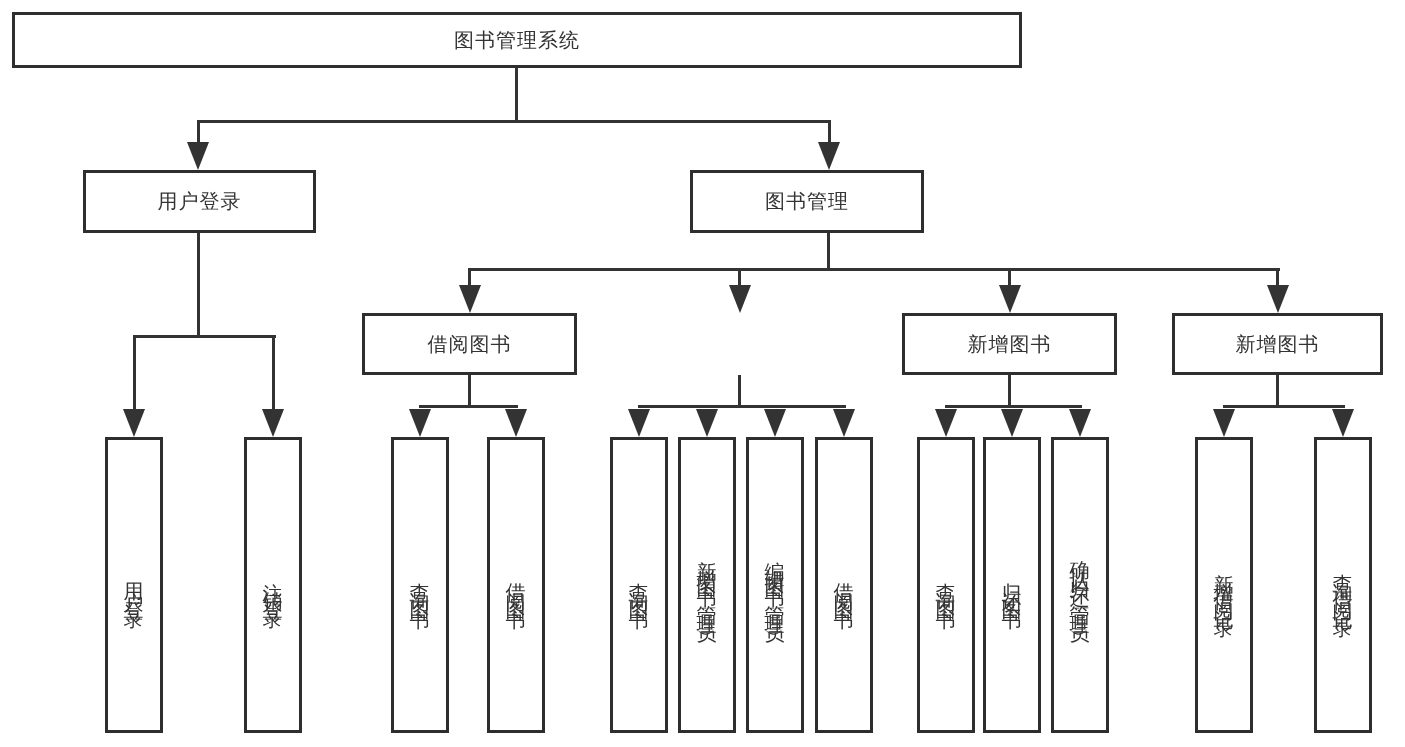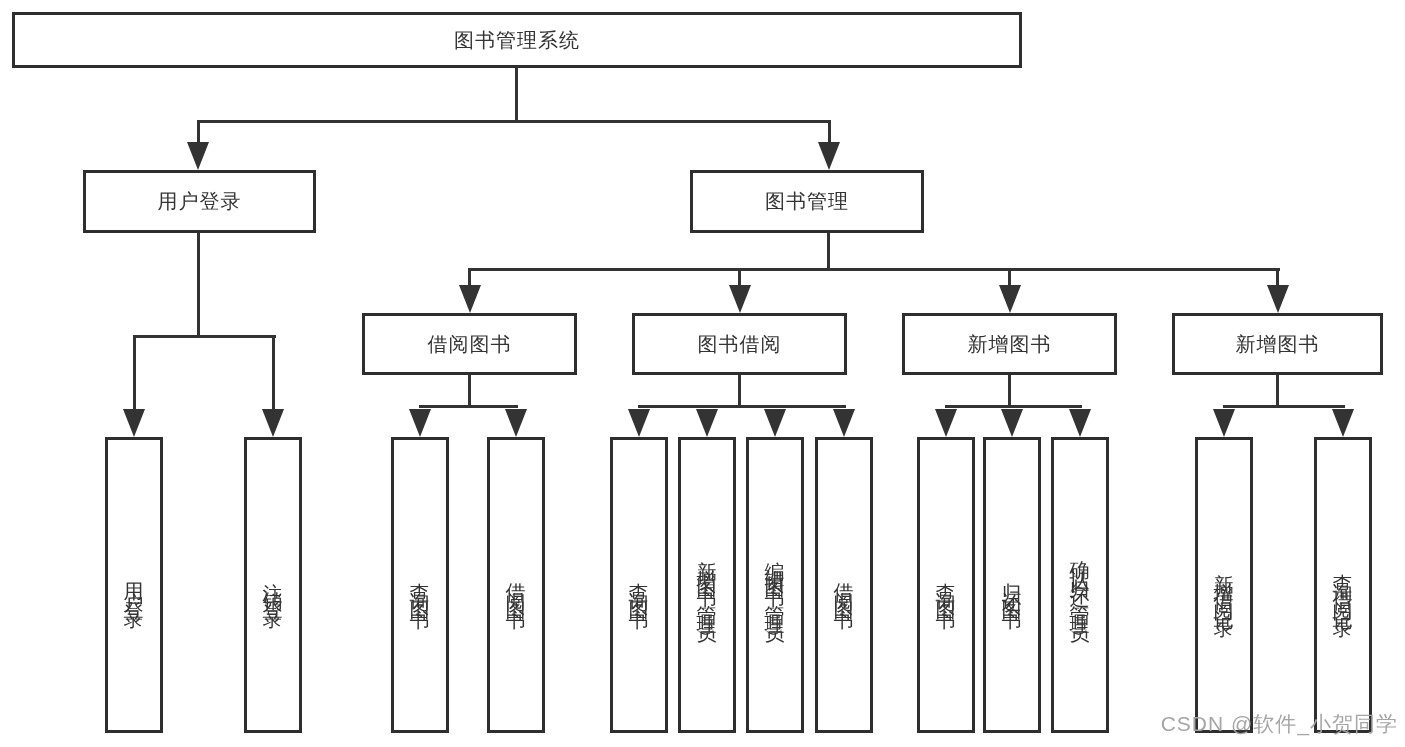--- a/index.html
+++ b/index.html
@@ -93,23 +93,20 @@
   <div class="v" style="left:738px;top:268px;height:20px"></div>
   <div class="arr" style="left:729px;top:285px"></div>
   <div class="v" style="left:1008px;top:268px;height:20px"></div>
   <div class="arr" style="left:999px;top:285px"></div>
   <div class="v" style="left:1276px;top:268px;height:20px"></div>
   <div class="arr" style="left:1267px;top:285px"></div>
 
   <div class="hbox" style="left:362px;top:313px;width:215px;height:62px">
     <span class="label">借阅图书</span>
   </div>
-  <div class="hbox" style="left:632px;top:313px;width:215px;height:62px">
-    <span class="label">图书借阅</span>
-  </div>
   <div class="hbox" style="left:902px;top:313px;width:215px;height:62px">
     <span class="label">新增图书</span>
   </div>
   <div class="hbox" style="left:1172px;top:313px;width:211px;height:62px">
     <span class="label">新增图书</span>
   </div>
 
   <div class="v" style="left:468px;top:375px;height:33px"></div>
   <div class="h" style="left:419px;top:405px;width:99px"></div>
   <div class="arr" style="left:409px;top:409px"></div>
@@ -170,15 +167,14 @@
     <span class="label">确认归还（管理员）</span>
   </div>
 
   <div class="vbox" style="left:1195px;top:437px;width:58px;height:296px">
     <span class="label">新增借阅记录</span>
   </div>
   <div class="vbox" style="left:1314px;top:437px;width:58px;height:296px">
     <span class="label">查询借阅记录</span>
   </div>
 
-  <div class="watermark">CSDN @软件_小贺同学</div>
 
 </div>
 
 </body></html>

